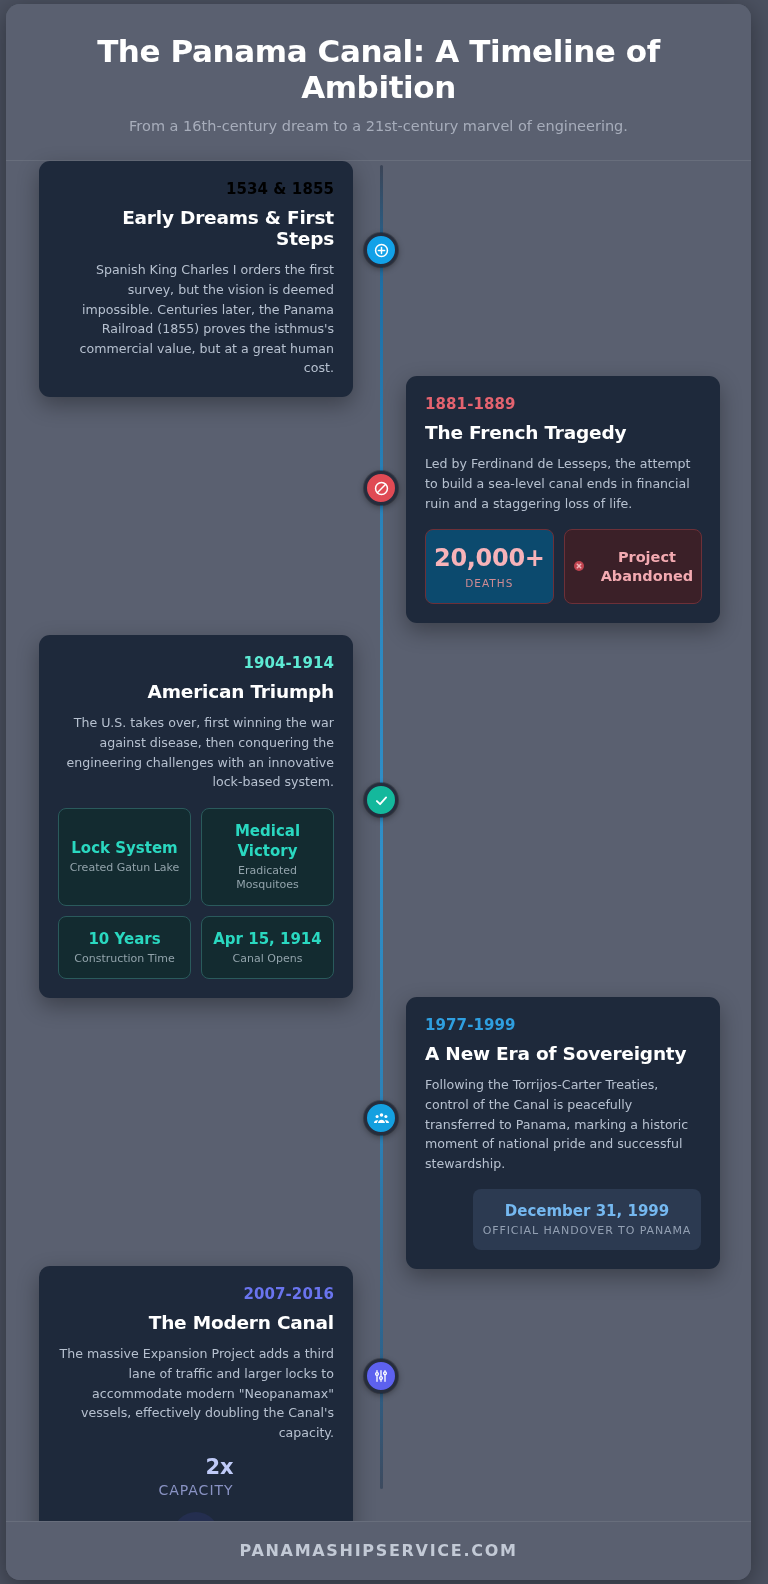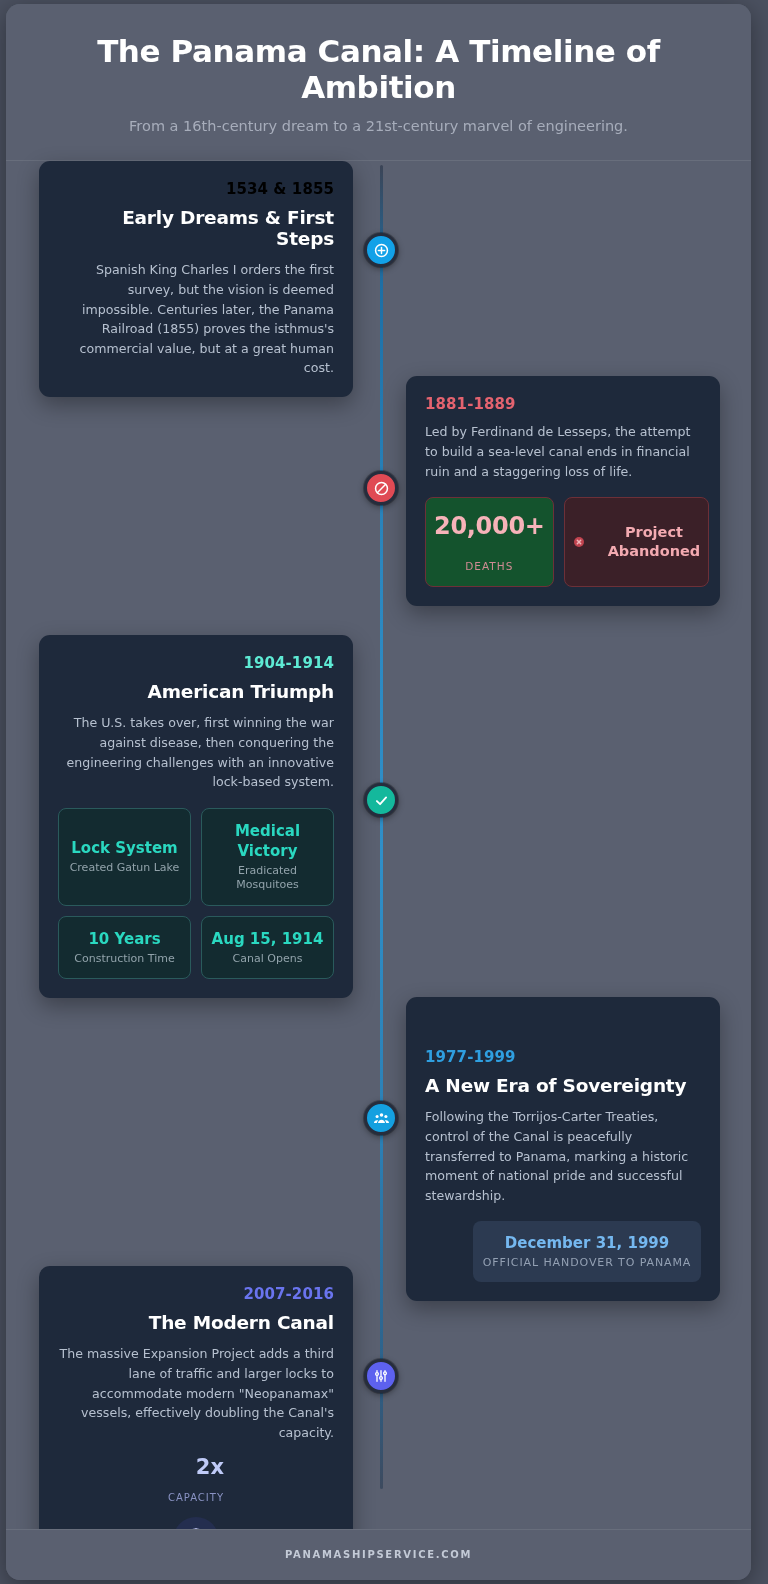--- a/index.html
+++ b/index.html
@@ -147,34 +147,33 @@
     line-height: 1.34;
   }
   .stat-label {
     font-size: 11px;
     margin-top: 3px;
     line-height: 1.3;
   }
 
   
   .stat.red {
-    background: #14532d;
+    background: #0c4a6e;
     border: 1px solid #6d3038;
-    gap: 15px;
   }
   .stat.red .stat-value { color: #f7b3b9; font-size: 24px; letter-spacing: -0.3px; }
   .stat.red .stat-label { color: #cf8b93; font-size: 10.5px; letter-spacing: 1px; }
 
   .stat.red-flag {
     background: #3b2028;
     border: 1px solid #6d3038;
     flex-direction: row;
     align-items: center;
     justify-content: center;
-    gap: 23px;
+    gap: 16px;
     text-align: center;
   }
   .stat.red-flag .flag-txt {
     font-size: 14.5px;
     font-weight: bold;
     color: #f3aab1;
     line-height: 1.3;
   }
 
   
@@ -216,24 +215,24 @@
     flex-direction: column;
   }
   .capacity-text { text-align: right; }
   .capacity-value {
     font-size: 21px;
     font-weight: bold;
     color: #bfcaf7;
     line-height: 1.1;
   }
   .capacity-label {
-    font-size: 10px;
+    font-size: 14px;
     letter-spacing: 1px;
     color: #8a93c4;
-    margin-top: 12px;
+    margin-top: 2px;
   }
   .capacity-icon {
     width: 46px;
     height: 46px;
     border-radius: 50%;
     background: #242e4f;
     display: flex;
     align-items: center;
     justify-content: center;
   }
@@ -243,21 +242,21 @@
     position: absolute;
     left: 0;
     bottom: 0;
     width: 100%;
     padding: 19px 0 20px;
     text-align: center;
     border-top: 1px solid rgba(255,255,255,0.09);
     background: #5a6070;
   }
   .footer-text {
-    font-size: 10px;
+    font-size: 16px;
     font-weight: bold;
     letter-spacing: 1.7px;
     color: #c3cad6;
   }
 </style>
 </head>
 <body>
 
 <div id="page">
   <div class="frame">
@@ -283,20 +282,21 @@
               <line x1="12" y1="7.6" x2="12" y2="16.4"></line>
               <line x1="7.6" y1="12" x2="16.4" y2="12"></line>
             </svg>
           </span>
         </div>
       </div>
 
       <div class="row">
         <div class="card right" style="top:215px;">
           <div class="card-era" style="color:#e4636f;">1881-1889</div>
+          <div class="card-title">The French Tragedy</div>
           <div class="card-body">Led by Ferdinand de Lesseps, the attempt to build a sea-level canal ends in financial ruin and a staggering loss of life.</div>
           <div class="stats">
             <div class="stat red">
               <div class="stat-value">20,000+</div>
               <div class="stat-label">DEATHS</div>
             </div>
             <div class="stat red-flag">
               <span>
                 <svg width="12" height="12" viewBox="0 0 24 24" fill="#c0434f" stroke="#f0b6bb" stroke-width="3" stroke-linecap="round">
                   <circle cx="12" cy="12" r="10" stroke="none"></circle>
@@ -330,37 +330,37 @@
             </div>
             <div class="stat teal">
               <div class="stat-value">Medical Victory</div>
               <div class="stat-label">Eradicated Mosquitoes</div>
             </div>
             <div class="stat teal">
               <div class="stat-value">10 Years</div>
               <div class="stat-label">Construction Time</div>
             </div>
             <div class="stat teal">
-              <div class="stat-value">Aug 15, 1914</div>
+              <div class="stat-value">Apr 15, 1914</div>
               <div class="stat-label">Canal Opens</div>
             </div>
           </div>
         </div>
         <div class="node" style="top:622px;background:#14b89c;">
           <span>
             <svg width="17" height="17" viewBox="0 0 24 24" fill="none" stroke="#ffffff" stroke-width="2.6" stroke-linecap="round" stroke-linejoin="round">
               <polyline points="5.5,12.8 10,17.2 18.5,7.6"></polyline>
             </svg>
           </span>
         </div>
       </div>
 
       <div class="row">
         <div class="card right" style="top:836px;">
-          <div class="card-era" style="color:#2f9fe0;margin-top:32px;">1977-1999</div>
+          <div class="card-era" style="color:#2f9fe0;">1977-1999</div>
           <div class="card-title">A New Era of Sovereignty</div>
           <div class="card-body">Following the Torrijos-Carter Treaties, control of the Canal is peacefully transferred to Panama, marking a historic moment of national pride and successful stewardship.</div>
           <div class="handover">
             <div class="handover-date">December 31, 1999</div>
             <div class="handover-label">OFFICIAL HANDOVER TO PANAMA</div>
           </div>
         </div>
         <div class="node" style="top:940px;background:#14a0e0;">
           <span>
             <svg width="17" height="17" viewBox="0 0 24 24" fill="#ffffff">

